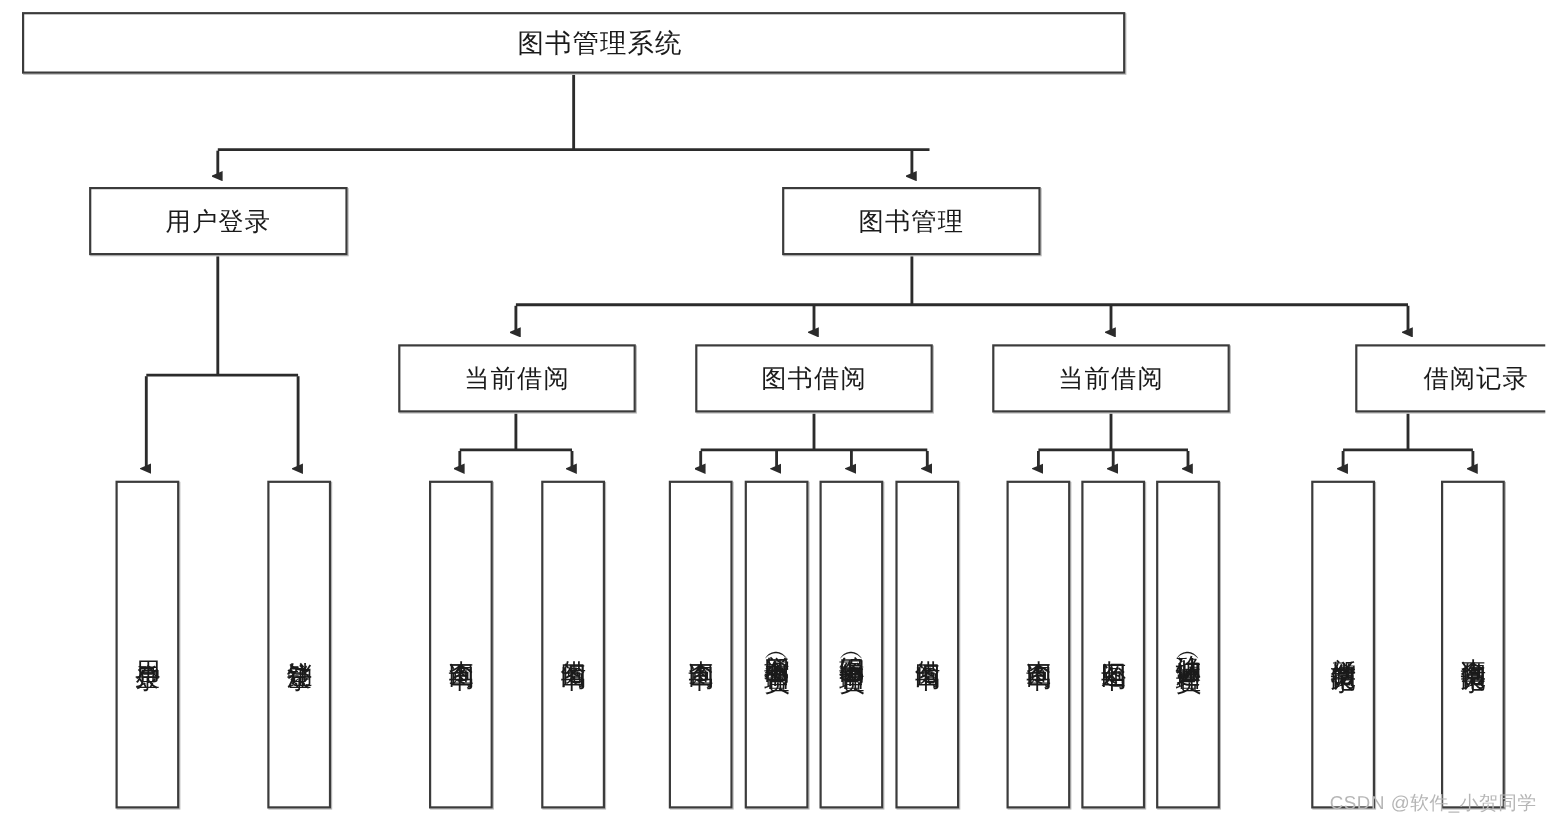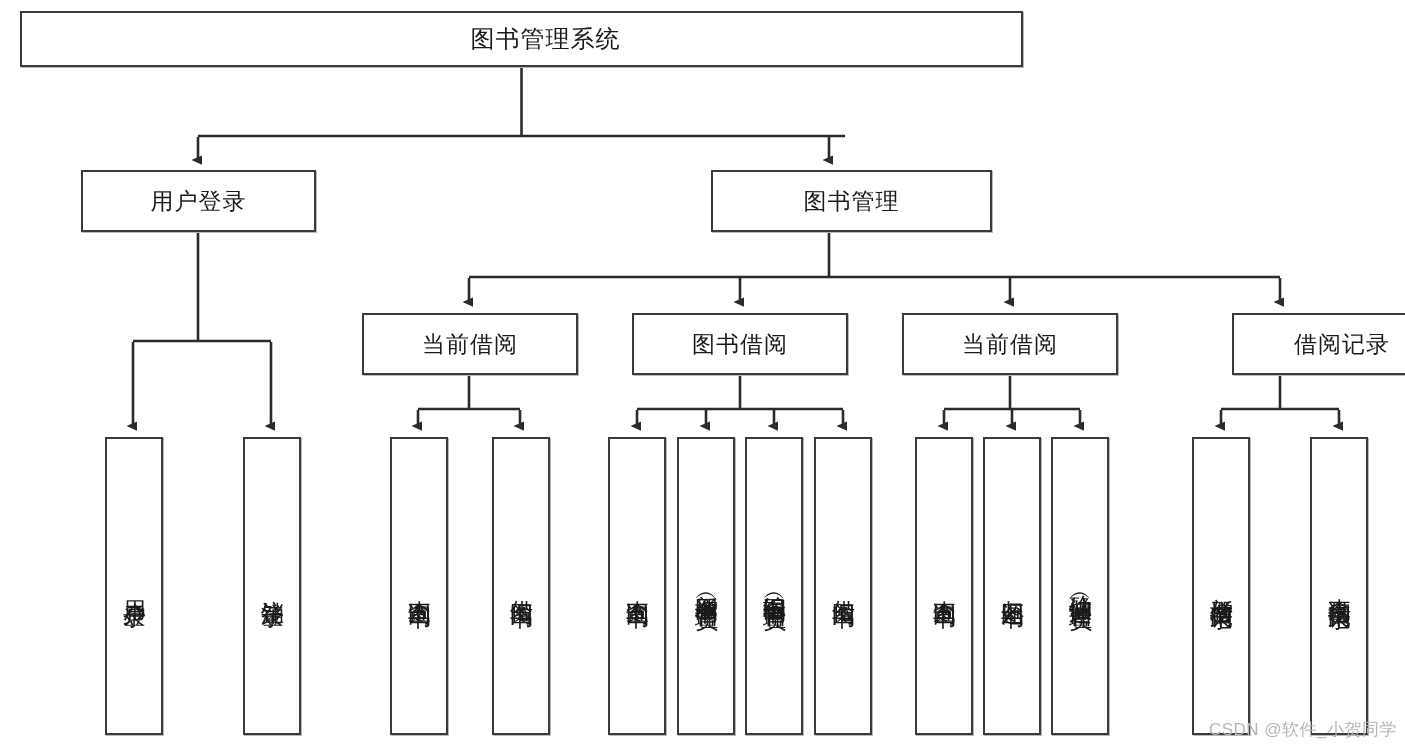--- a/index.html
+++ b/index.html
@@ -125,21 +125,21 @@
     </g>
   </svg>
 
   <div class="node root horiz" style="left:20px; top:11px; width:1003px; height:56px;">
     <span>图书管理系统</span>
   </div>
 
   <div class="node horiz" style="left:81px; top:170px; width:235px; height:62px;">
     <span>用户登录</span>
   </div>
-  <div class="node horiz" style="left:711px; top:170px; width:281px; height:62px;">
+  <div class="node horiz" style="left:711px; top:170px; width:235px; height:62px;">
     <span>图书管理</span>
   </div>
 
   <div class="node horiz" style="left:362px; top:313px; width:216px; height:62px;">
     <span>当前借阅</span>
   </div>
   <div class="node horiz" style="left:902px; top:313px; width:216px; height:62px;">
     <span>当前借阅</span>
   </div>
   <div class="node horiz" style="left:632px; top:313px; width:216px; height:62px;">

